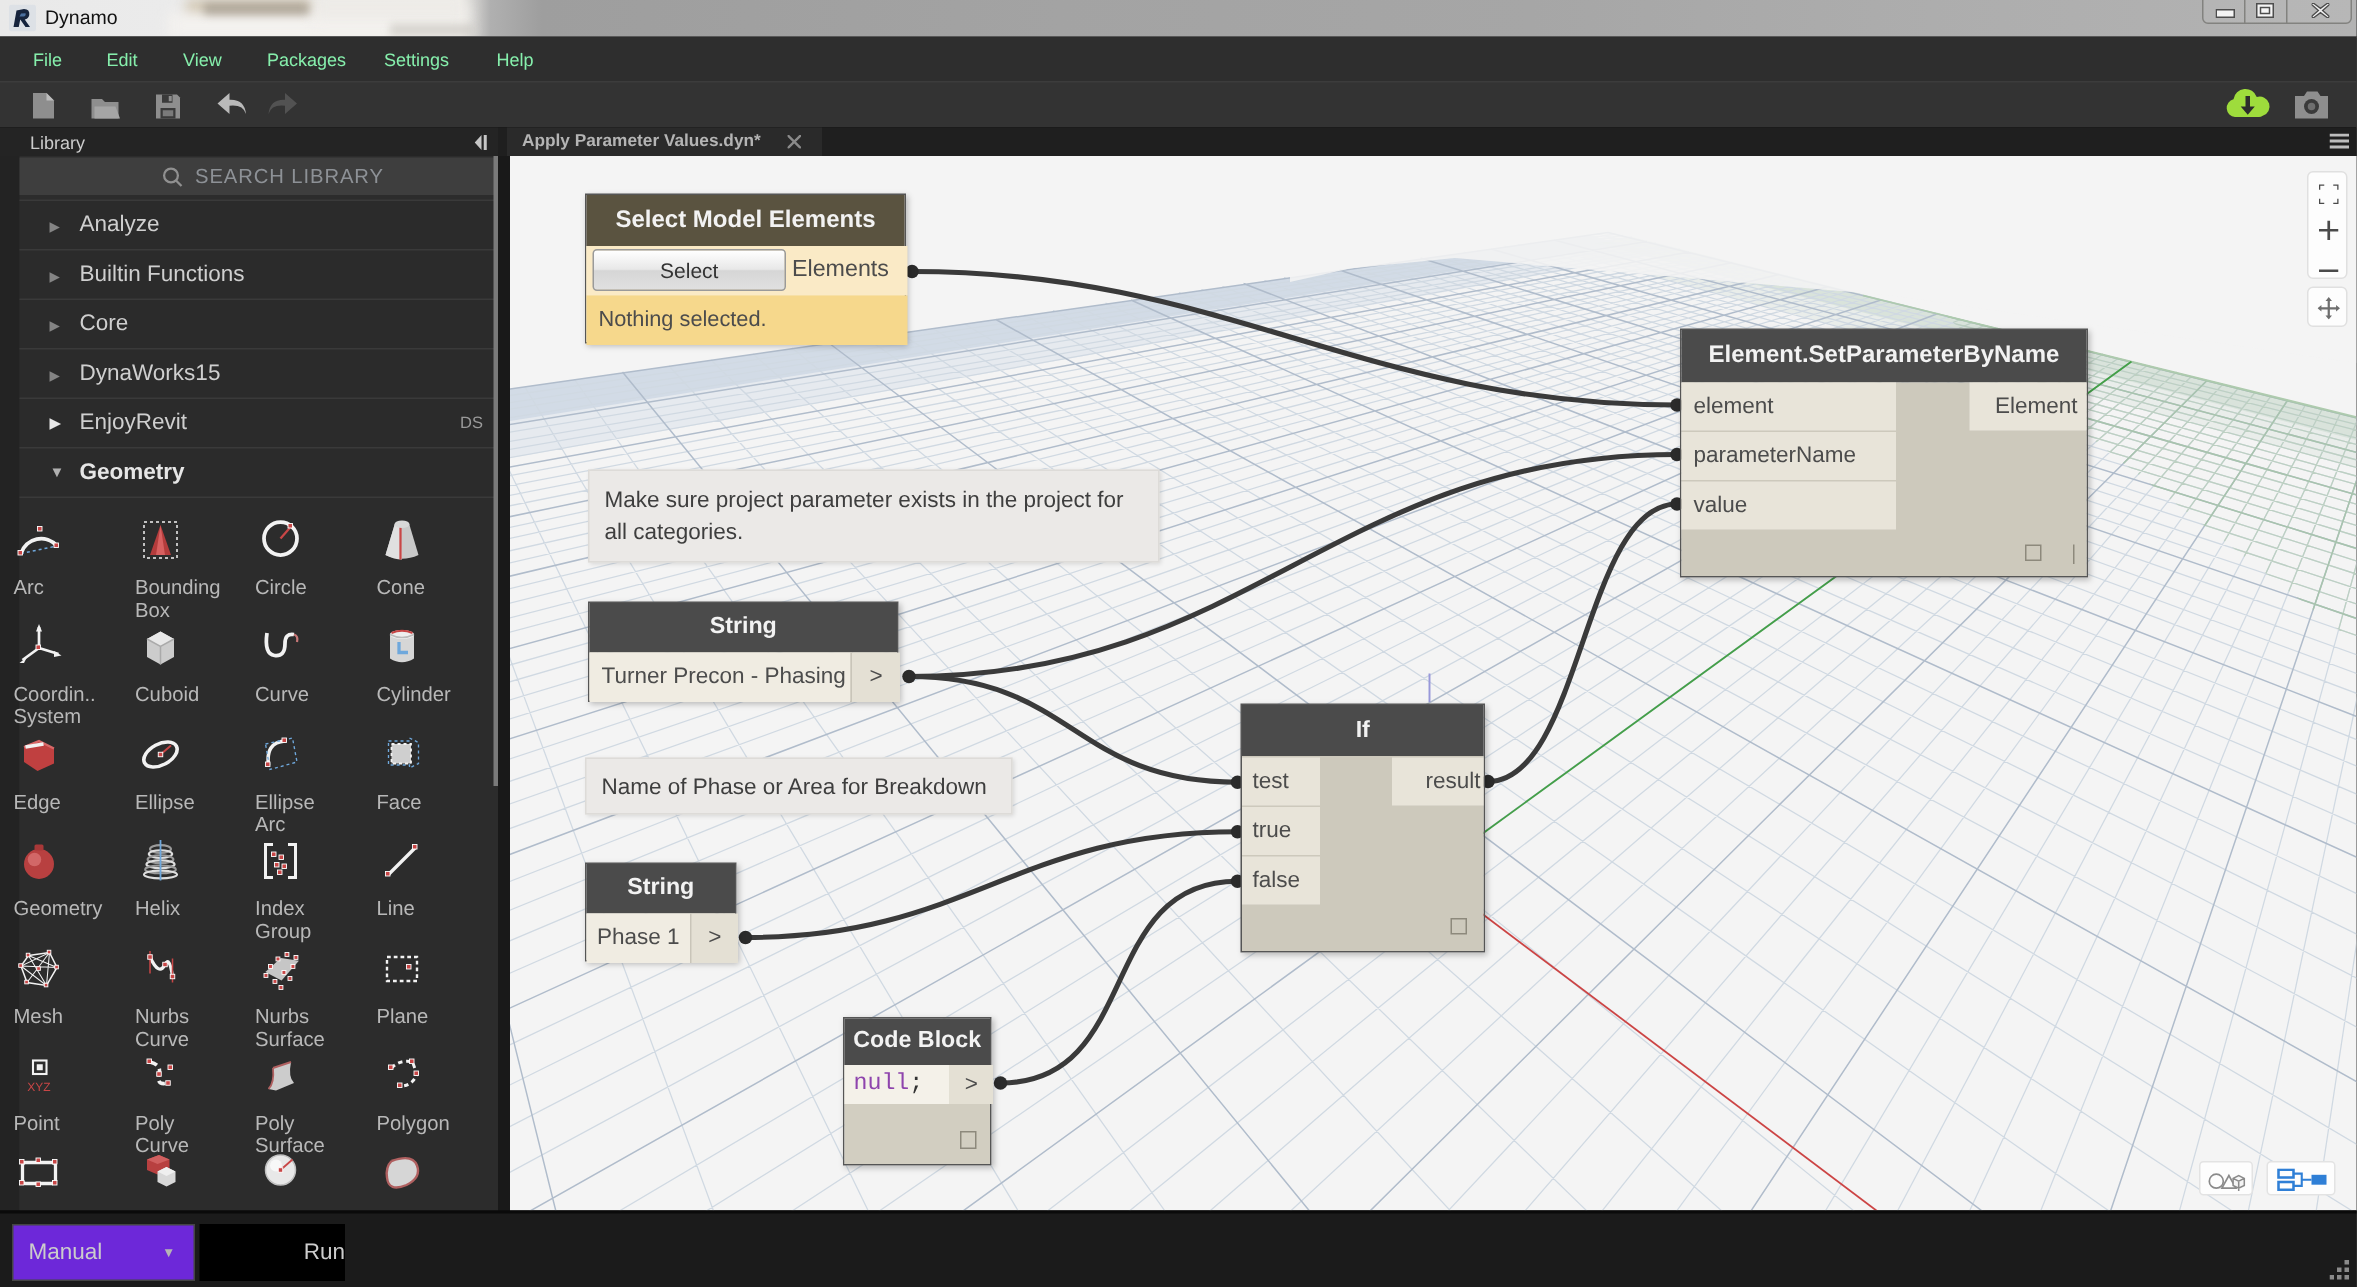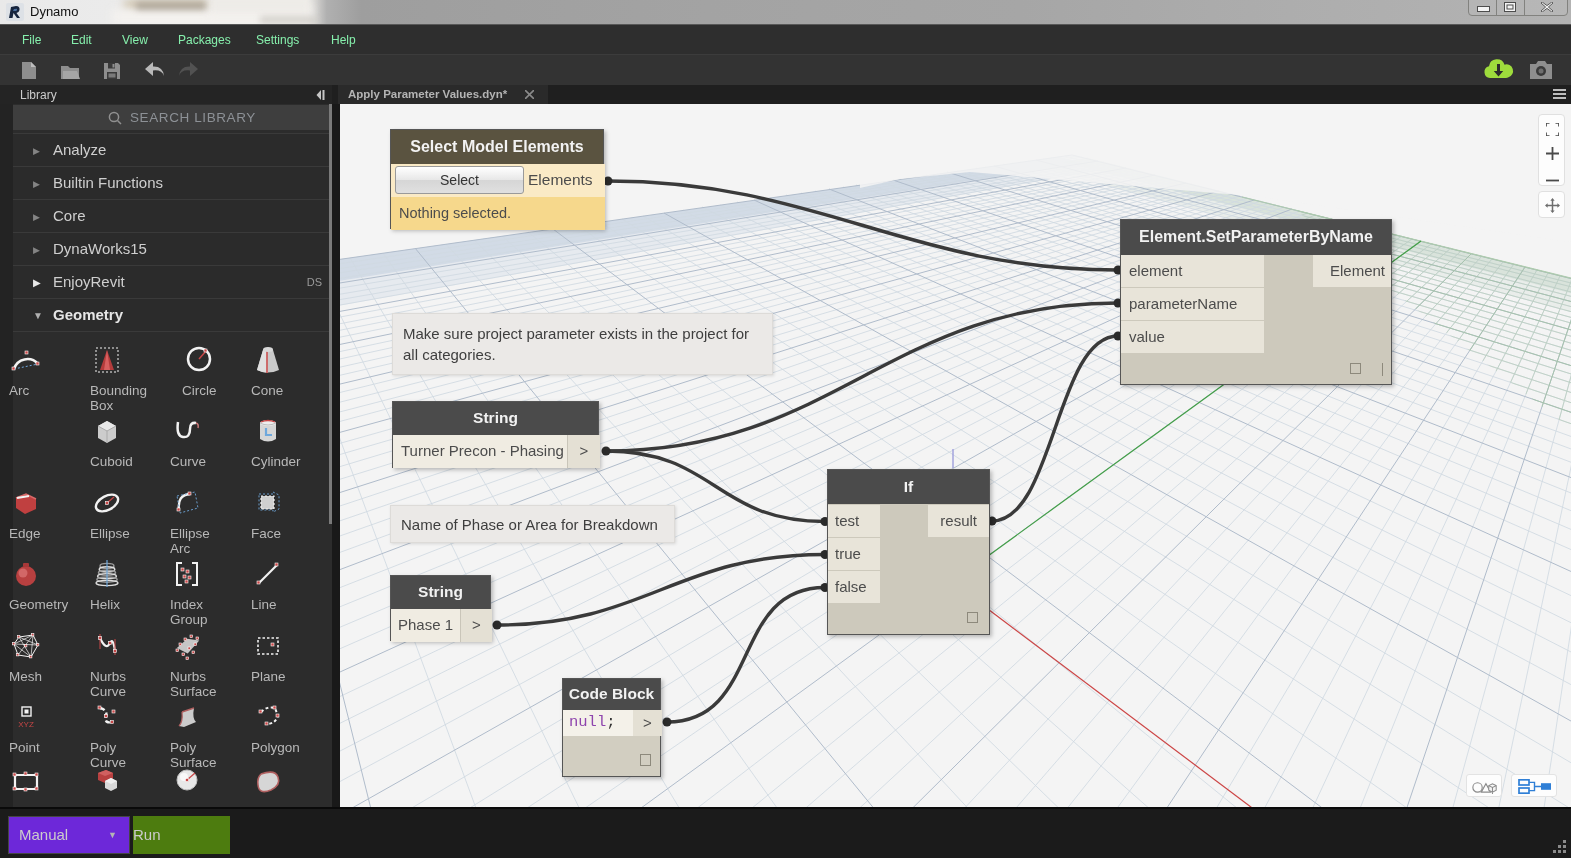--- a/index.html
+++ b/index.html
@@ -37,21 +37,21 @@
 #libscroll {position:absolute;right:0px;top:0px;width:3px;height:420px;background:#7a7a7a}
 
 #divider {position:absolute;left:332px;top:104px;width:8px;height:703px;background:#191919}
 
 #canvas {position:absolute;left:340px;top:104px;width:1231px;height:703px;background:#f4f4f4;overflow:hidden}
 
 #bottombar {position:absolute;left:0;top:807px;width:1571px;height:51px;background:#1b1b1b;border-top:2px solid #0a0a0a}
 #manual {position:absolute;left:8px;top:7px;width:122px;height:38px;background:#6d28d9;border:1px solid #454545;color:#cccccc;font-size:15px;line-height:36px}
 #manual .mtext {margin-left:10px}
 #manual .caret {position:absolute;right:12px;top:13px;font-size:9px;color:#b5b5b5;line-height:10px}
-#runbtn {position:absolute;left:133px;top:7px;width:97px;height:38px;background:#4d7c0f;color:#cccccc;font-size:15px;line-height:38px;text-align:left}
+#runbtn {position:absolute;left:133px;top:7px;width:97px;height:38px;background:#000000;color:#cccccc;font-size:15px;line-height:38px;text-align:right}
 
 .node {position:absolute;border:1px solid #555;box-shadow:1.5px 1.5px 4px rgba(0,0,0,0.25)}
 .nhead {position:absolute;left:0;top:0;width:100%;height:34px;background:#4b4b4b;color:#f2f2f2;font-weight:bold;text-align:center;line-height:33px;font-size:15.5px}
 .nbody {position:absolute;left:0;top:34px;right:0;bottom:0;background:#cdc9bc}
 .inbox {position:absolute;background:#e8e4d9;color:#4c4c4c;font-size:15px}
 .gt {font-size:15px}
 .notebox {position:absolute;background:#ebe9e7;border:1px solid #dddbd8;box-shadow:1px 1px 3px rgba(0,0,0,0.12);color:#3e3e3e;font-size:15px;padding:9px 10px;line-height:21px}
 svg.lay {position:absolute;left:0;top:0}
 </style></head><body>
 <div id="app">
@@ -182,34 +182,46 @@
           <div>Arc</div>
         </div></div>
       <div class="cell" style="left:90px;top:239px"><svg width="34" height="34" viewBox="0 0 34 34">
           <rect x="6" y="5" width="22" height="24" fill="none" stroke="#f2f2f2" stroke-width="1" stroke-dasharray="2 2"></rect>
           <path d="M17 7 L10 27 L24 27 Z" fill="#b43c3c"></path>
           <path d="M17 7 L14 27 L20 27 Z" fill="#d86060"></path>
         </svg><div class="clab">
           <div>Bounding</div>
           <div>Box</div>
         </div></div>
-      <div class="cell" style="left:182px;top:239px"><svg width="34" height="34" viewBox="0 0 34 34">
+      <div class="cell" style="left:170px;top:239px"><svg width="34" height="34" viewBox="0 0 34 34">
           <circle cx="17" cy="16" r="11" fill="none" stroke="#f2f2f2" stroke-width="2.5"></circle>
           <line x1="17" y1="16" x2="24" y2="8" stroke="#c84646" stroke-width="1.5"></line>
           <rect x="22" y="6" width="3" height="3" fill="#c84646" stroke="#fff" stroke-width="0.6"></rect>
         </svg><div class="clab">
           <div>Circle</div>
         </div></div>
       <div class="cell" style="left:251px;top:239px"><svg width="34" height="34" viewBox="0 0 34 34">
           <path d="M12 7 L6 27 Q17 32 28 27 L22 7 Q17 4 12 7" fill="#c9c9c9"></path>
           <path d="M12 7 L6 27 Q12 30 17 30 L16 6 Q13 5 12 7" fill="#e0e0e0"></path>
           <path d="M16 6 L16 30" stroke="#c84646" stroke-width="1.5"></path>
           <ellipse cx="17" cy="6.5" rx="5" ry="2.5" fill="#d8d8d8"></ellipse>
         </svg><div class="clab">
           <div>Cone</div>
+        </div></div>
+      <div class="cell" style="left:9px;top:310px"><svg width="34" height="34" viewBox="0 0 34 34">
+          <line x1="17" y1="18" x2="17" y2="4" stroke="#f2f2f2" stroke-width="1.8"></line>
+          <line x1="17" y1="18" x2="6" y2="26" stroke="#f2f2f2" stroke-width="1.8"></line>
+          <line x1="17" y1="18" x2="30" y2="22" stroke="#f2f2f2" stroke-width="1.8"></line>
+          <path d="M17 2 L15 7 L19 7 Z" fill="#f2f2f2"></path>
+          <path d="M4 28 L9 24 L7 28 Z" fill="#f2f2f2"></path>
+          <path d="M32 23 L27 20 L27 24 Z" fill="#f2f2f2"></path>
+          <rect x="15" y="16" width="3" height="3" fill="#c84646" stroke="#fff" stroke-width="0.6"></rect>
+        </svg><div class="clab">
+          <div>Coordin..</div>
+          <div>System</div>
         </div></div>
       <div class="cell" style="left:90px;top:310px"><svg width="34" height="34" viewBox="0 0 34 34">
           <path d="M8 12 L17 7 L26 12 L26 24 L17 29 L8 24 Z" fill="#cccccc"></path>
           <path d="M8 12 L17 17 L26 12 L17 7 Z" fill="#e8e8e8"></path>
           <path d="M17 17 L17 29" stroke="#aaa" stroke-width="1"></path>
           <path d="M8 12 L17 17 L26 12" fill="none" stroke="#aaa" stroke-width="1"></path>
         </svg><div class="clab">
           <div>Cuboid</div>
         </div></div>
       <div class="cell" style="left:170px;top:310px"><svg width="34" height="34" viewBox="0 0 34 34">
@@ -493,21 +505,21 @@
    <div style="position:absolute;right:9px;bottom:10px;width:11px;height:12px;border:1.5px solid #8d897c"></div>
   </div>
  </div>
 
  <div class="node" style="left:487px;top:365px;width:163px;height:166px">
   <div class="nhead">If</div>
   <div class="nbody">
    <div class="inbox" style="left:0;top:1px;width:52px;height:32px;line-height:31px"><span style="margin-left:7px">test</span></div>
    <div class="inbox" style="left:0;top:34px;width:52px;height:32px;line-height:31px"><span style="margin-left:7px">true</span></div>
    <div class="inbox" style="left:0;top:67px;width:52px;height:32px;line-height:31px"><span style="margin-left:7px">false</span></div>
-   <div class="inbox" style="right:0;top:1px;width:61px;height:32px;line-height:31px;text-align:right"><span style="margin-right:12px">result</span></div>
+   <div class="inbox" style="right:0;top:1px;width:61px;height:32px;line-height:31px;text-align:right"><span style="margin-right:2px">result</span></div>
    <div style="position:absolute;right:11px;bottom:11px;width:11px;height:11px;border:1.5px solid #8d897c"></div>
   </div>
  </div>
 
  <div class="node" style="left:780px;top:115px;width:272px;height:166px">
   <div class="nhead" style="height:35px;line-height:34px;font-size:16px">Element.SetParameterByName</div>
   <div class="nbody" style="top:35px">
    <div class="inbox" style="left:0;top:0px;width:143px;height:32px;line-height:31px"><span style="margin-left:8px">element</span></div>
    <div class="inbox" style="left:0;top:33px;width:143px;height:32px;line-height:31px"><span style="margin-left:8px">parameterName</span></div>
    <div class="inbox" style="left:0;top:66px;width:143px;height:32px;line-height:31px"><span style="margin-left:8px">value</span></div>

